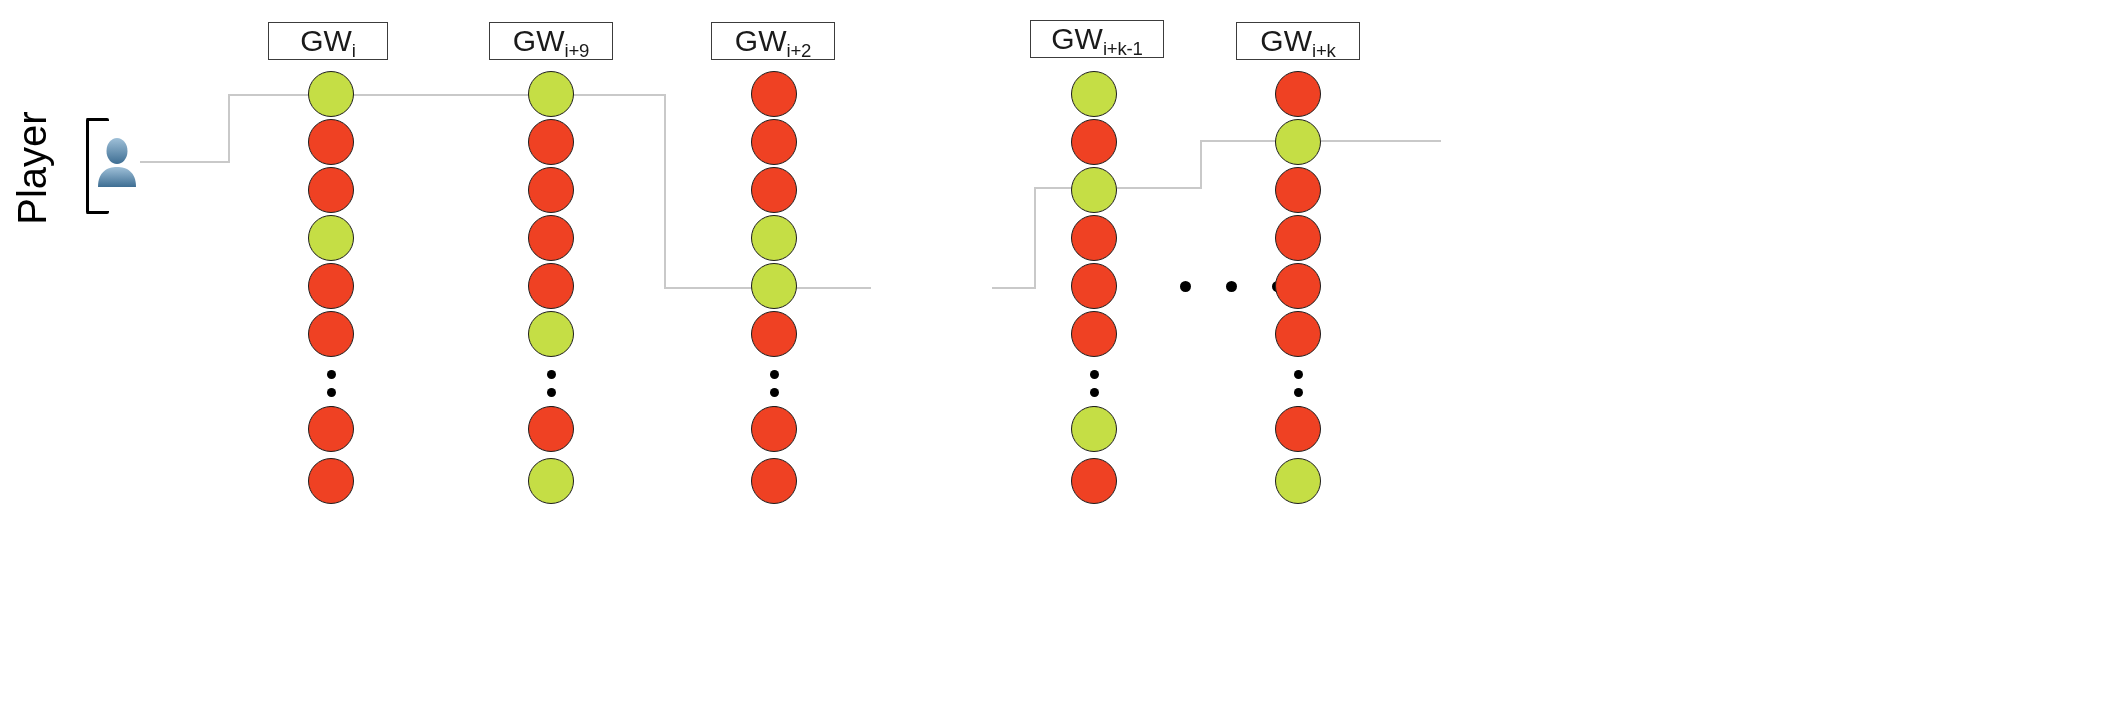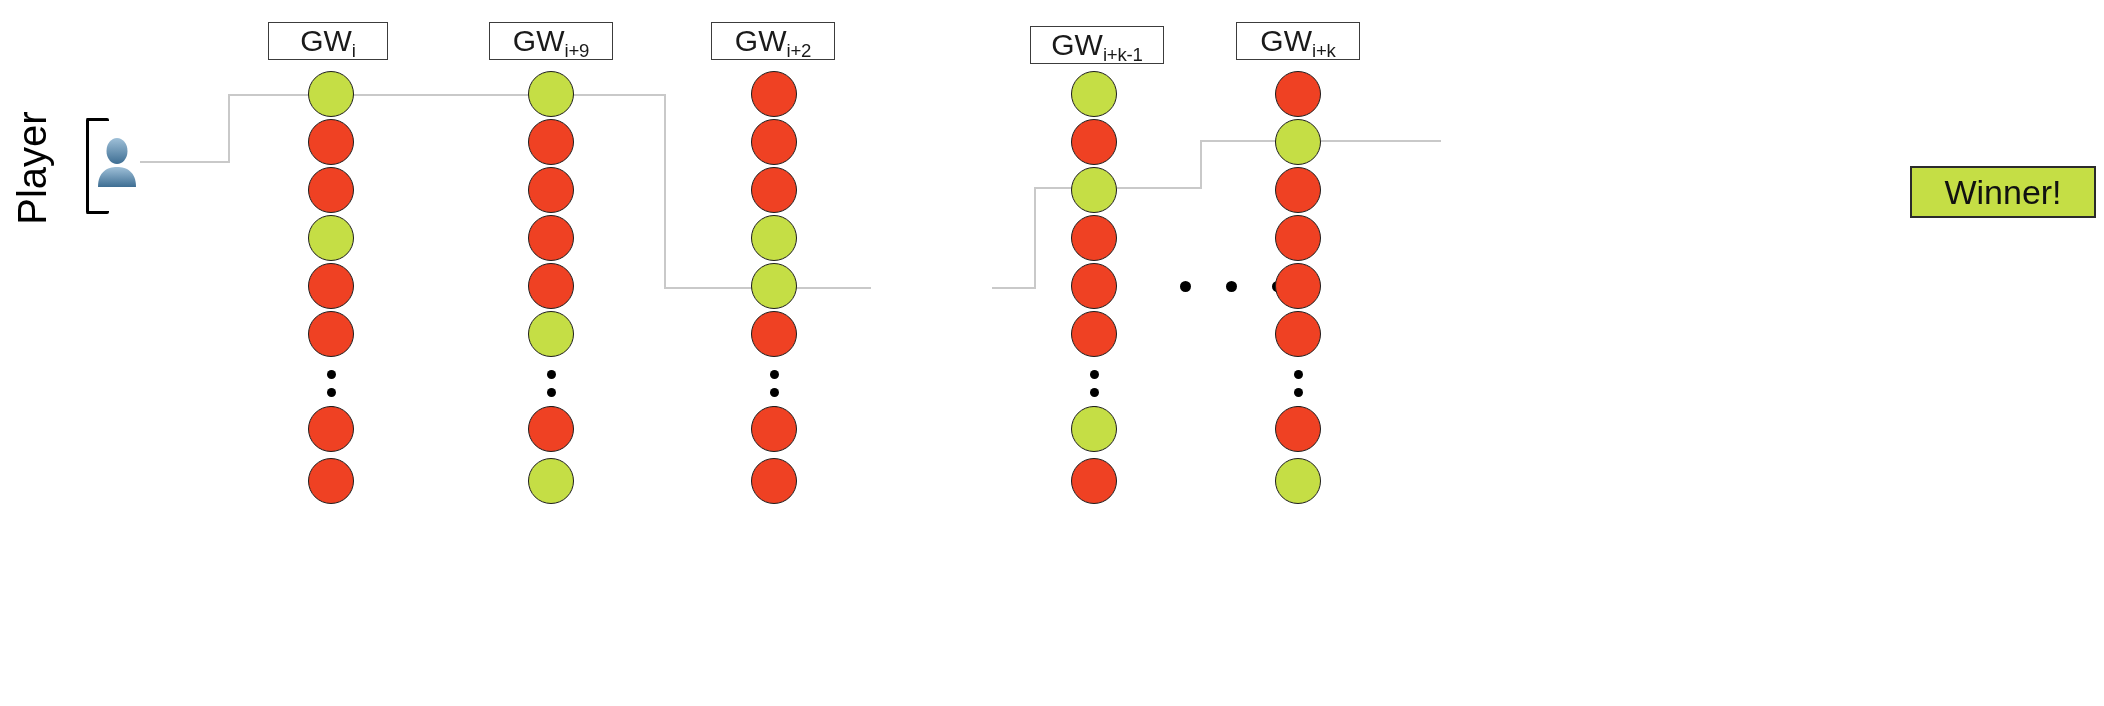--- a/index.html
+++ b/index.html
@@ -160,21 +160,21 @@
 
   <div class="gw-header" style="left:268px; top:22px; width:120px;">
     <span>GW</span><sub>i</sub>
   </div>
   <div class="gw-header" style="left:489px; top:22px; width:124px;">
     <span>GW</span><sub>i+9</sub>
   </div>
   <div class="gw-header" style="left:711px; top:22px; width:124px;">
     <span>GW</span><sub>i+2</sub>
   </div>
-  <div class="gw-header" style="left:1030px; top:26px; width:134px;">
+  <div class="gw-header" style="left:1030px; top:20px; width:134px;">
     <span>GW</span><sub>i+k-1</sub>
   </div>
   <div class="gw-header" style="left:1236px; top:22px; width:124px;">
     <span>GW</span><sub>i+k</sub>
   </div>
 
   <div class="seg h" style="left: 140px; top: 161px; width: 89px; background: rgb(201, 201, 201);"></div>
   <div class="seg v" style="left: 228px; top: 95px; height: 68px; background: rgb(201, 201, 201);"></div>
   <div class="seg h" style="left: 228px; top: 94px; width: 95px; background: rgb(201, 201, 201);"></div>
 
@@ -265,15 +265,14 @@
   <div class="node red" style="left: 1275px; top: 263px; background: rgb(239, 65, 35); border-color: rgb(29, 29, 29);"></div>
   <div class="node red" style="left: 1275px; top: 311px; background: rgb(239, 65, 35); border-color: rgb(29, 29, 29);"></div>
   <div class="vdots" style="left:1275px; top:370px;">
     <i></i>
       <i></i>
       <i></i>
   </div>
   <div class="node red" style="left: 1275px; top: 406px; background: rgb(239, 65, 35); border-color: rgb(29, 29, 29);"></div>
   <div class="node green" style="left: 1275px; top: 458px; background: rgb(197, 222, 69); border-color: rgb(29, 29, 29);"></div>
 
-  <div id="winner-badge" style="background: rgb(197, 222, 69);">Winner!</div>
 
 </div>
 
 </body></html>

